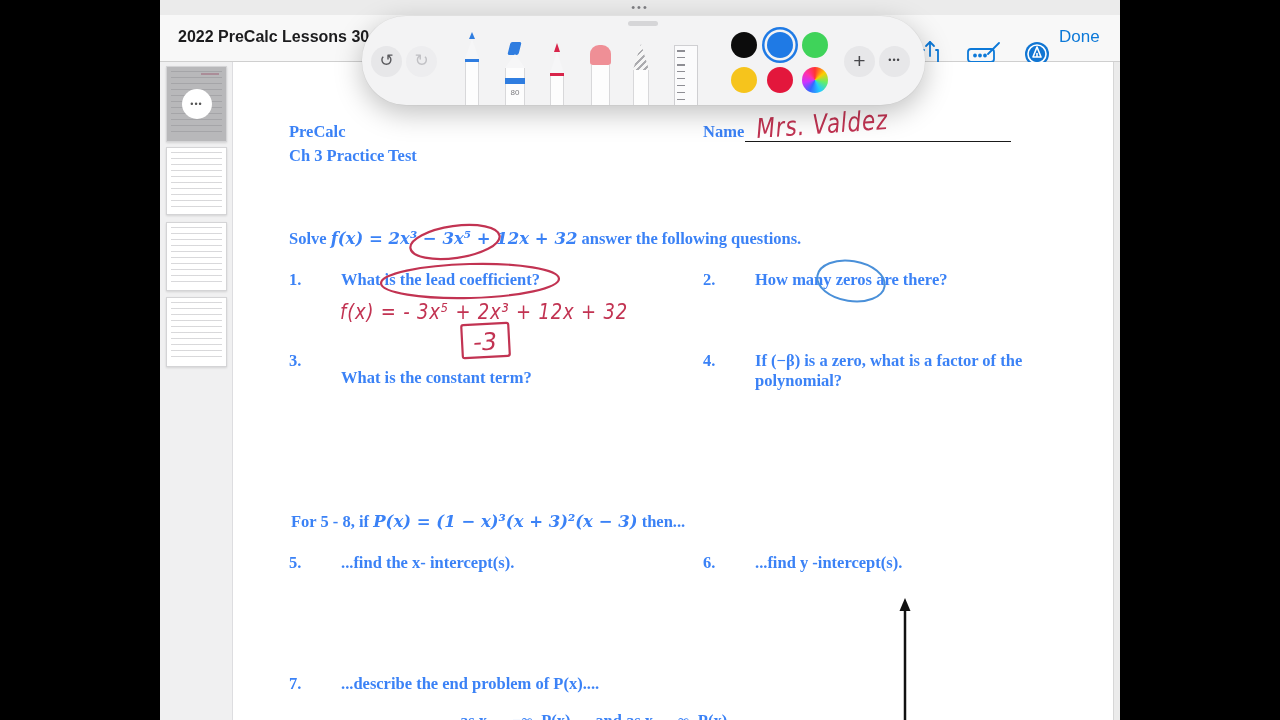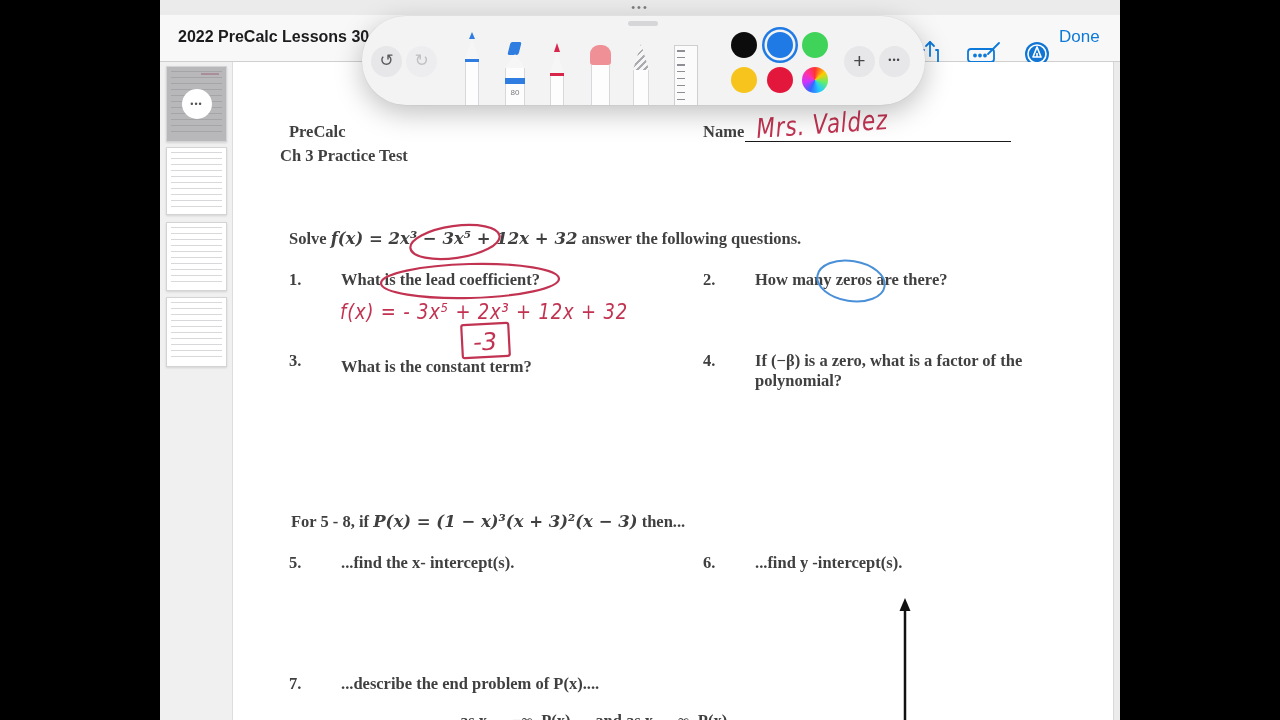--- a/index.html
+++ b/index.html
@@ -38,21 +38,21 @@
   .thumb-overlay{position:absolute;inset:0;background:rgba(125,125,130,.55);}
   .thumb-menu{position:absolute;left:50%;top:50%;width:30px;height:30px;margin:-15px 0 0 -15px;
     background:#fff;border-radius:50%;text-align:center;line-height:30px;font-size:9px;
     letter-spacing:1px;color:#555;}
 
   
   .page{position:absolute;left:73px;top:62px;width:880px;height:658px;background:#ffffff;}
   .page-gutter{position:absolute;left:953px;top:62px;width:7px;height:658px;background:#ebebeb;
     border-left:1px solid #d6d6d6;}
   .t{position:absolute;font-family:"Liberation Serif",serif;font-weight:bold;
-     font-size:16.5px;color:#404040;white-space:nowrap;}
+     font-size:16.5px;color:#3b82f6;white-space:nowrap;}
   .math{font-family:"DejaVu Serif",serif;font-style:italic;}
   .wrap{white-space:normal;line-height:20px;}
   .u{text-decoration:underline;}
   .name-line{position:absolute;left:585px;top:141px;width:266px;border-bottom:1.7px solid #1a1a1a;}
   .partial-clip{position:absolute;left:300px;top:711px;width:560px;height:9px;overflow:hidden;}
   .partial-clip span{position:relative;top:0;}
 
   
   .overlay{position:absolute;left:0;top:0;width:960px;height:720px;pointer-events:none;z-index:20;}
 
@@ -139,36 +139,36 @@
       </div>
       <div class="thumb" style="top:235px;height:70px">
         <div class="mini"></div>
       </div>
     </div>
 
     <div class="page"></div>
     <div class="page-gutter"></div>
 
     <div class="t" style="left:129px;top:122px">PreCalc</div>
-    <div class="t" style="left:120px;top:146px">Ch 3 Practice Test</div>
+    <div class="t" style="left:129px;top:146px">Ch 3 Practice Test</div>
     <div class="t" style="left:543px;top:122px">Name</div>
     <div class="name-line"></div>
 
 
     <div class="t" style="left:129px;top:229px">
       <span>Solve </span><span class="math">f(x) = 2x³ − 3x⁵ + 12x + 32</span><span>  answer the following questions.</span>
     </div>
 
     <div class="t" style="left:129px;top:270px">1.</div>
     <div class="t" style="left:181px;top:270px">What is the lead coefficient?</div>
     <div class="t" style="left:543px;top:270px">2.</div>
     <div class="t" style="left:595px;top:270px">How many zeros are there?</div>
 
     <div class="t" style="left:129px;top:351px">3.</div>
-    <div class="t" style="left:181px;top:357px">What is the constant term?</div>
+    <div class="t" style="left:181px;top:368px">What is the constant term?</div>
     <div class="t" style="left:543px;top:351px">4.</div>
     <div class="t wrap" style="left:595px;top:351px;width:295px">If (−β) is a zero, what is a factor of the polynomial?</div>
 
     <div class="t" style="left:131px;top:512px">
       <span>For 5 - 8, if </span><span class="math">P(x) = (1 − x)³(x + 3)²(x − 3)</span><span> then...</span>
     </div>
 
     <div class="t" style="left:129px;top:553px">5.</div>
     <div class="t" style="left:181px;top:553px">...find the x- intercept(s).</div>
     <div class="t" style="left:543px;top:553px">6.</div>

